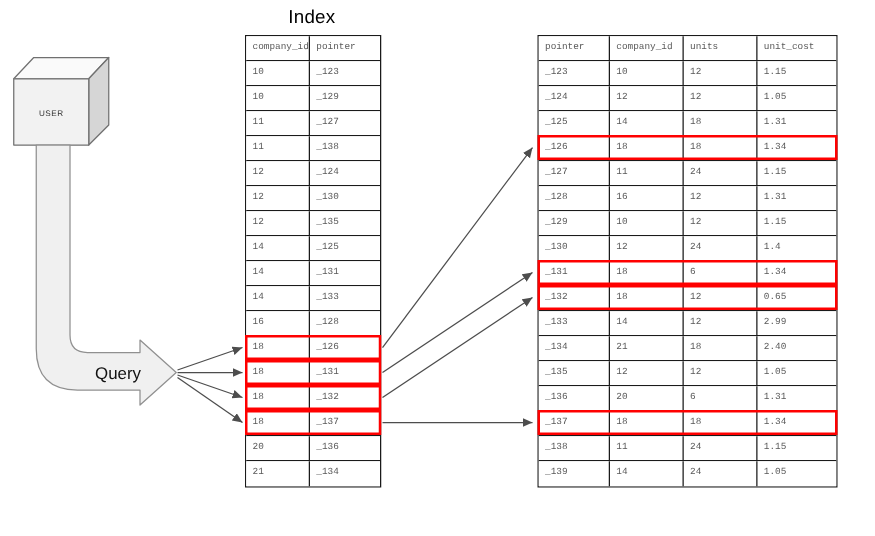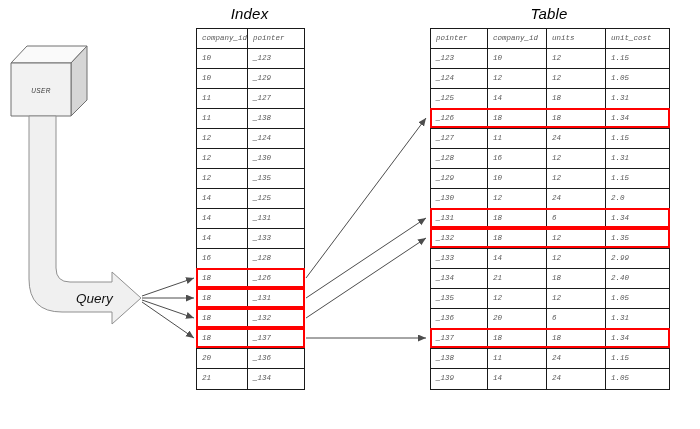--- a/index.html
+++ b/index.html
@@ -1,17 +1,17 @@
 <!DOCTYPE html>
 <html><head>
 <meta charset="utf-8">
 <style>
   html,body{margin:0;padding:0;background:#fff;}
   .canvas{position:relative;width:700px;height:429px;background:#ffffff;
-          font-family:"Liberation Sans",sans-serif;overflow:hidden;font-style:italic;}
+          font-family:"Liberation Sans",sans-serif;overflow:hidden;}
   .dtitle{position:absolute;top:5px;font-size:15px;font-weight:500;color:#000;
           text-align:center;letter-spacing:.2px;}
   .dtable{position:absolute;top:28px;border:1px solid #1a1a1a;background:#fff;}
   .drow{display:flex;height:20px;box-sizing:border-box;border-bottom:1px solid #1a1a1a;
         position:relative;background:#fff;}
   .drow:last-child{border-bottom:none;}
   .dcell{box-sizing:border-box;border-right:1px solid #1a1a1a;padding:5px 0 0 5px;
          font-family:"Liberation Mono","DejaVu Sans Mono",monospace;font-size:7.5px;
          color:#595959;overflow:hidden;white-space:nowrap;}
   .dcell:last-child{border-right:none;flex:1;}
@@ -19,21 +19,20 @@
              border:2px solid #ff0000;pointer-events:none;z-index:2;}
   .overlay{position:absolute;left:0;top:0;width:700px;height:429px;z-index:3;
            pointer-events:none;}
 </style>
 </head>
 <body>
 
 <div class="canvas">
 
   <div class="dtitle" style="left:196px;width:107px;">Index</div>
-  <div class="dtitle" style="left:430px;width:238px;">Table</div>
 
   <div class="dtable" id="index-table" style="left:196px;width:107px;">
       <div class="drow">
         <div class="dcell" style="width: 51px;">company_id</div>
         <div class="dcell">pointer</div>
       </div>
       <div class="drow">
         <div class="dcell" style="width: 51px;">10</div>
         <div class="dcell">_123</div>
       </div>
@@ -149,33 +148,33 @@
       <div class="drow">
         <div class="dcell" style="width: 57px;">_129</div>
         <div class="dcell" style="width: 59px;">10</div>
         <div class="dcell" style="width: 59px;">12</div>
         <div class="dcell">1.15</div>
       </div>
       <div class="drow">
         <div class="dcell" style="width: 57px;">_130</div>
         <div class="dcell" style="width: 59px;">12</div>
         <div class="dcell" style="width: 59px;">24</div>
-        <div class="dcell">2.0</div>
+        <div class="dcell">1.4</div>
       </div>
       <div class="drow hl">
         <div class="dcell" style="width: 57px;">_131</div>
         <div class="dcell" style="width: 59px;">18</div>
         <div class="dcell" style="width: 59px;">6</div>
         <div class="dcell">1.34</div>
       </div>
       <div class="drow hl">
         <div class="dcell" style="width: 57px;">_132</div>
         <div class="dcell" style="width: 59px;">18</div>
         <div class="dcell" style="width: 59px;">12</div>
-        <div class="dcell">1.35</div>
+        <div class="dcell">0.65</div>
       </div>
       <div class="drow">
         <div class="dcell" style="width: 57px;">_133</div>
         <div class="dcell" style="width: 59px;">14</div>
         <div class="dcell" style="width: 59px;">12</div>
         <div class="dcell">2.99</div>
       </div>
       <div class="drow">
         <div class="dcell" style="width: 57px;">_134</div>
         <div class="dcell" style="width: 59px;">21</div>

